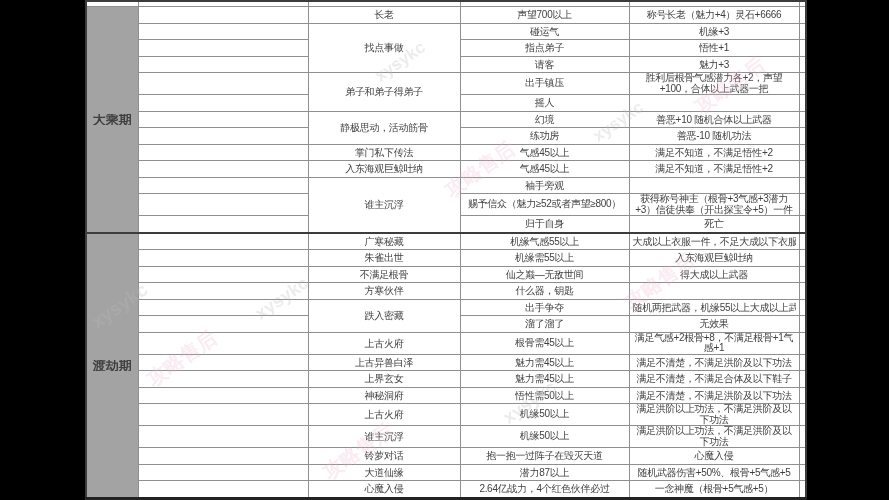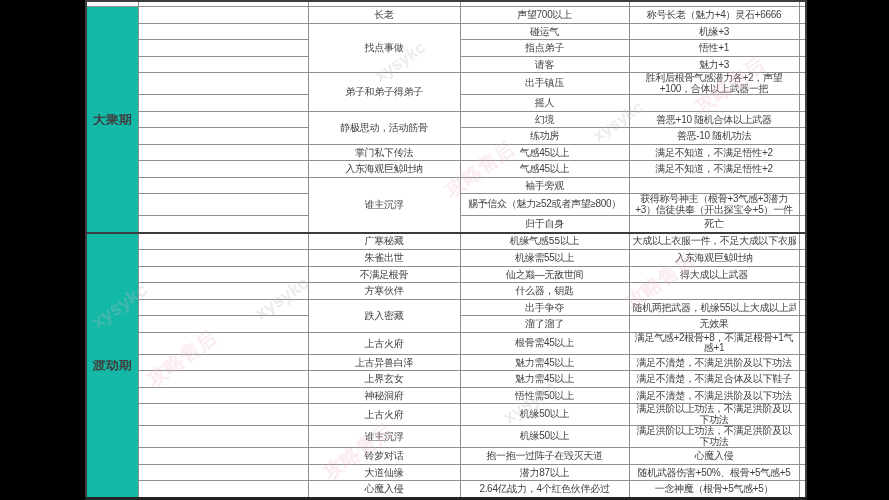--- a/index.html
+++ b/index.html
@@ -13,25 +13,25 @@
   .guide-table td{
     border:1px solid #8f8f8f;
     height:15.5px;padding:0 3px;
     text-align:center;vertical-align:middle;
     font-size:10px;letter-spacing:-0.3px;color:#3f3f3f;line-height:11px;
     background:#fff;
   }
   .guide-table thead td{height:4px;padding:0;}
   .guide-table tr.tall td{height:21px;}
   .guide-table td.period{
-    background:#14b8a6;font-weight:bold;font-size:13px;letter-spacing:0;
+    background:#a3a3a3;font-weight:bold;font-size:13px;letter-spacing:0;
   }
   .guide-table td .cell-text{display:block;overflow:hidden;white-space:nowrap;}
   .guide-table tr.tall td.wrapcell .cell-text{white-space:normal;line-height:10.5px;}
-  .guide-table tr.section-start td{border-top:2px solid #3c3c3c;font-family:Liberation Mono, monospace;}
+  .guide-table tr.section-start td{border-top:2px solid #3c3c3c;}
   .wm-layer{position:absolute;left:0;top:0;width:889px;height:500px;pointer-events:none;}
   .wm{position:absolute;font-size:20px;white-space:nowrap;transform:rotate(-35deg);opacity:0.5;font-weight:bold;}
   .wm.grey{color:rgba(185,185,185,0.55);}
   .wm.pink{color:rgba(233,178,203,0.5);}
 </style>
 </head>
 <body>
 
 <div class="stage">
   <table class="guide-table">

